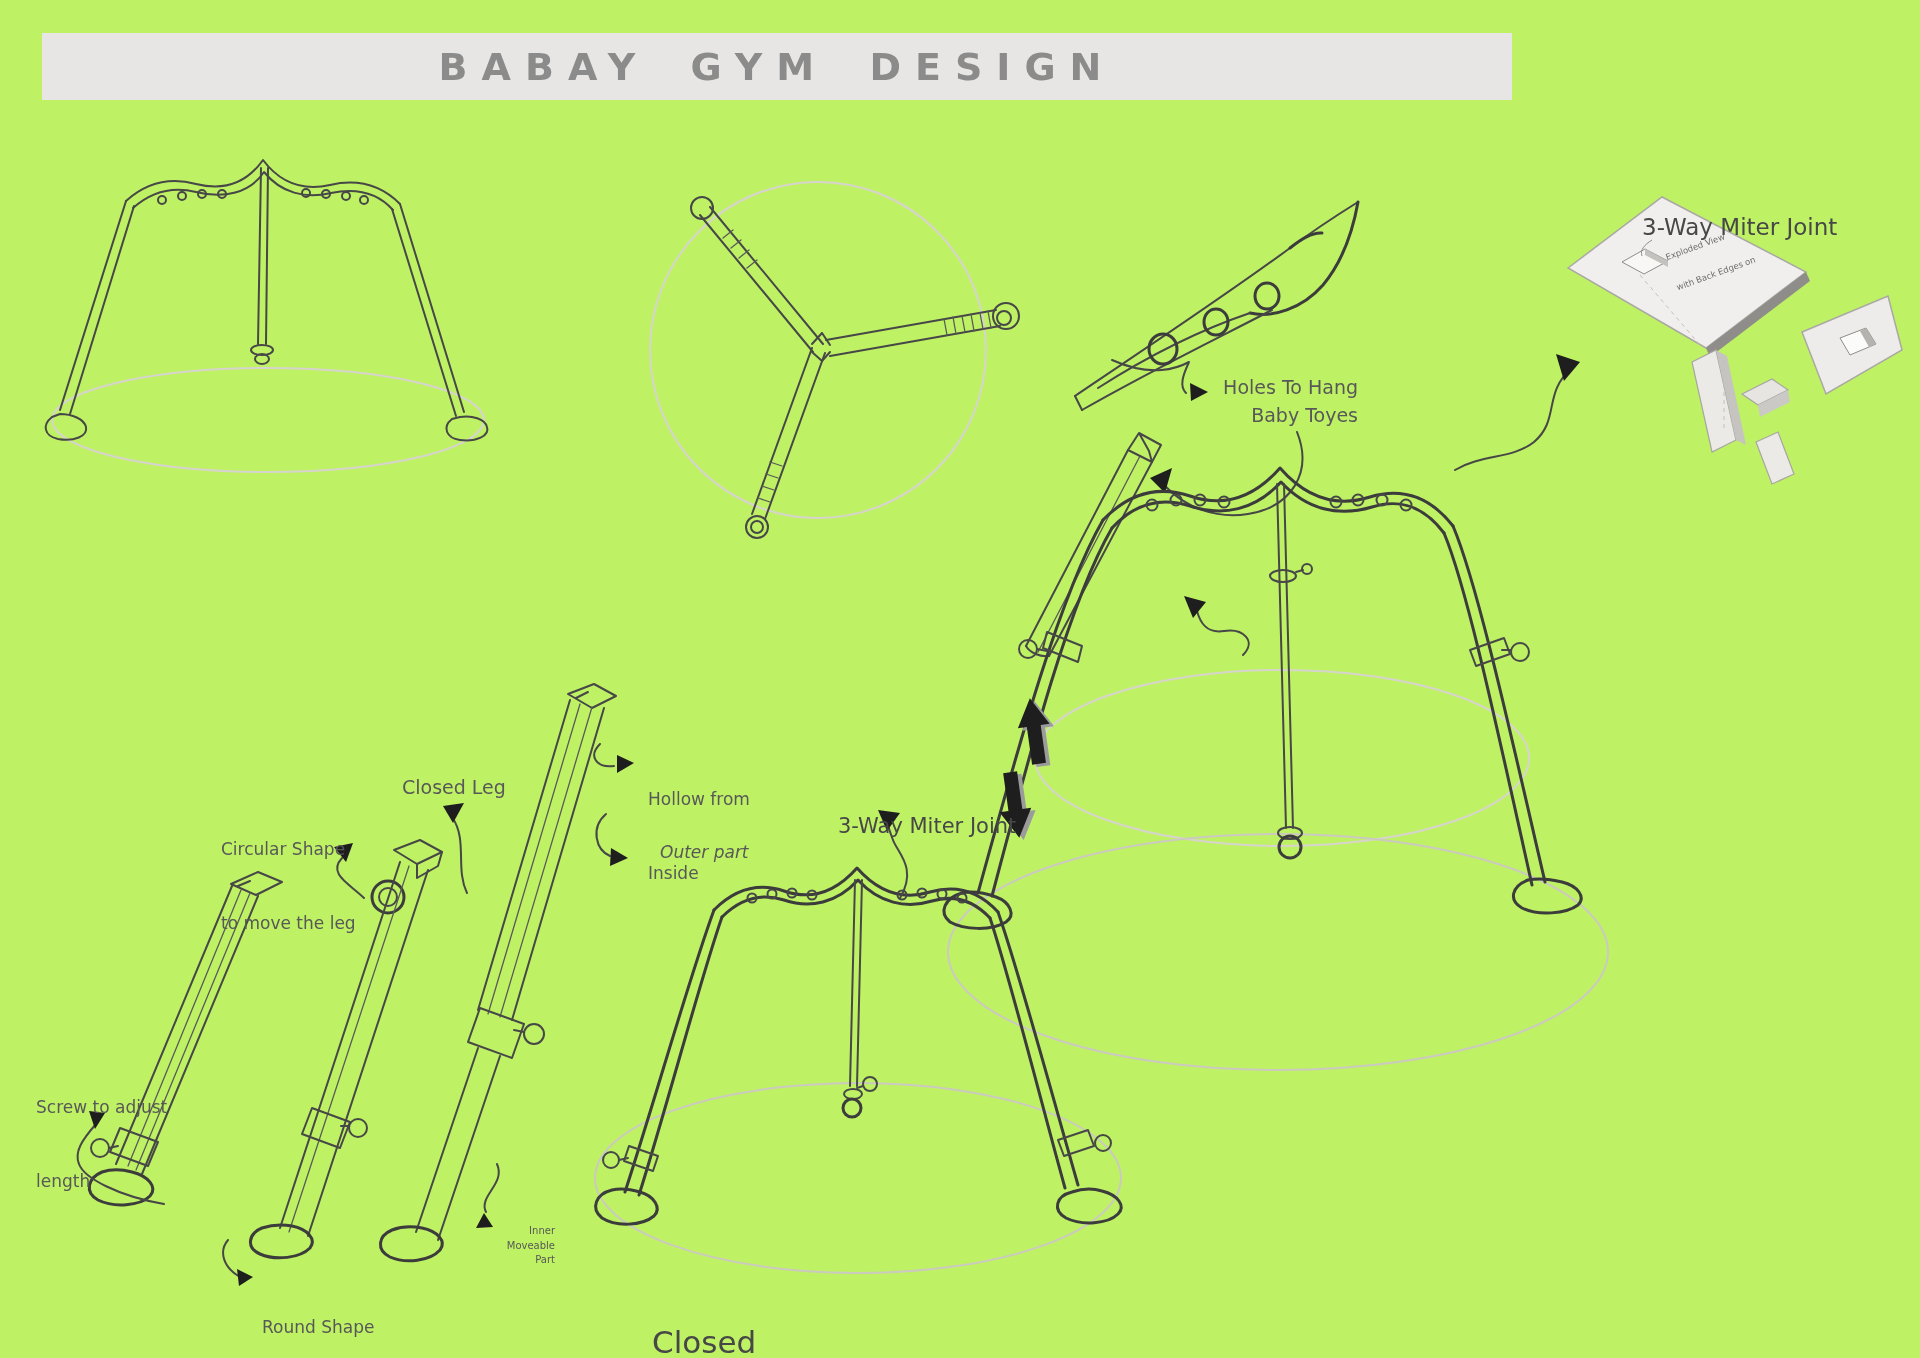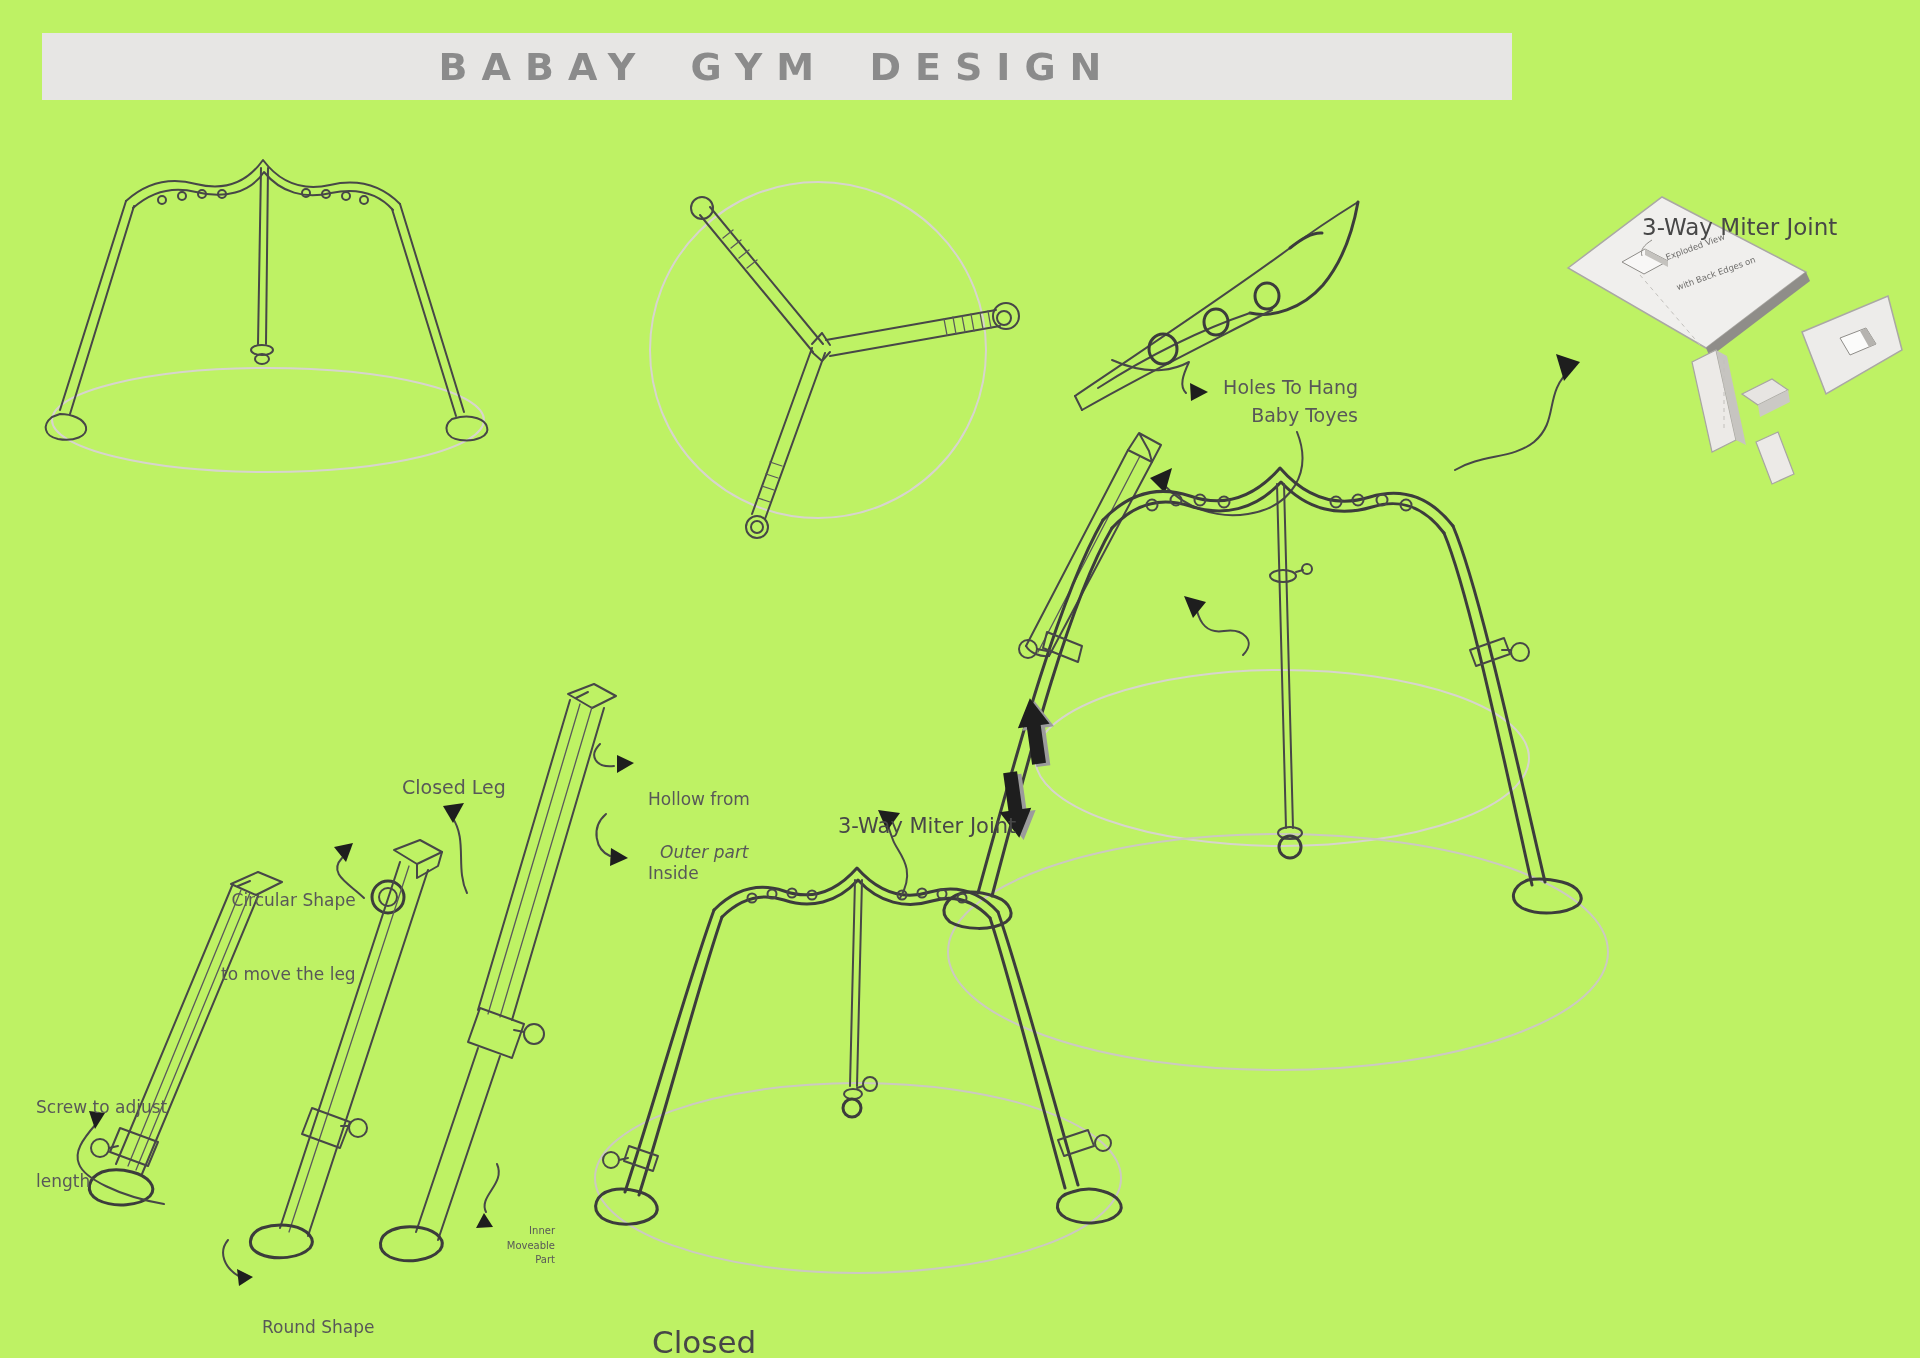--- a/index.html
+++ b/index.html
@@ -315,21 +315,21 @@
 
   <div class="note center" style="left:1218px;top:374px;width:140px;font-size:19px;">
     <div>Holes To Hang</div>
     <div>Baby Toyes</div>
   </div>
 
 
 
   <div class="note" style="left:402px;top:774px;font-size:19px;">Closed Leg</div>
 
-  <div class="note" style="left:221px;top:839px;text-align:right;">
+  <div class="note" style="left:221px;top:788px;">
     <div>Circular Shape</div>
     <div>to move the leg</div>
   </div>
 
   <div class="note" style="left:648px;top:738px;">
     <div>Hollow from</div>
     <div>Inside</div>
   </div>
 
   <div class="note" style="left:660px;top:840px;font-style:italic;">Outer part</div>

